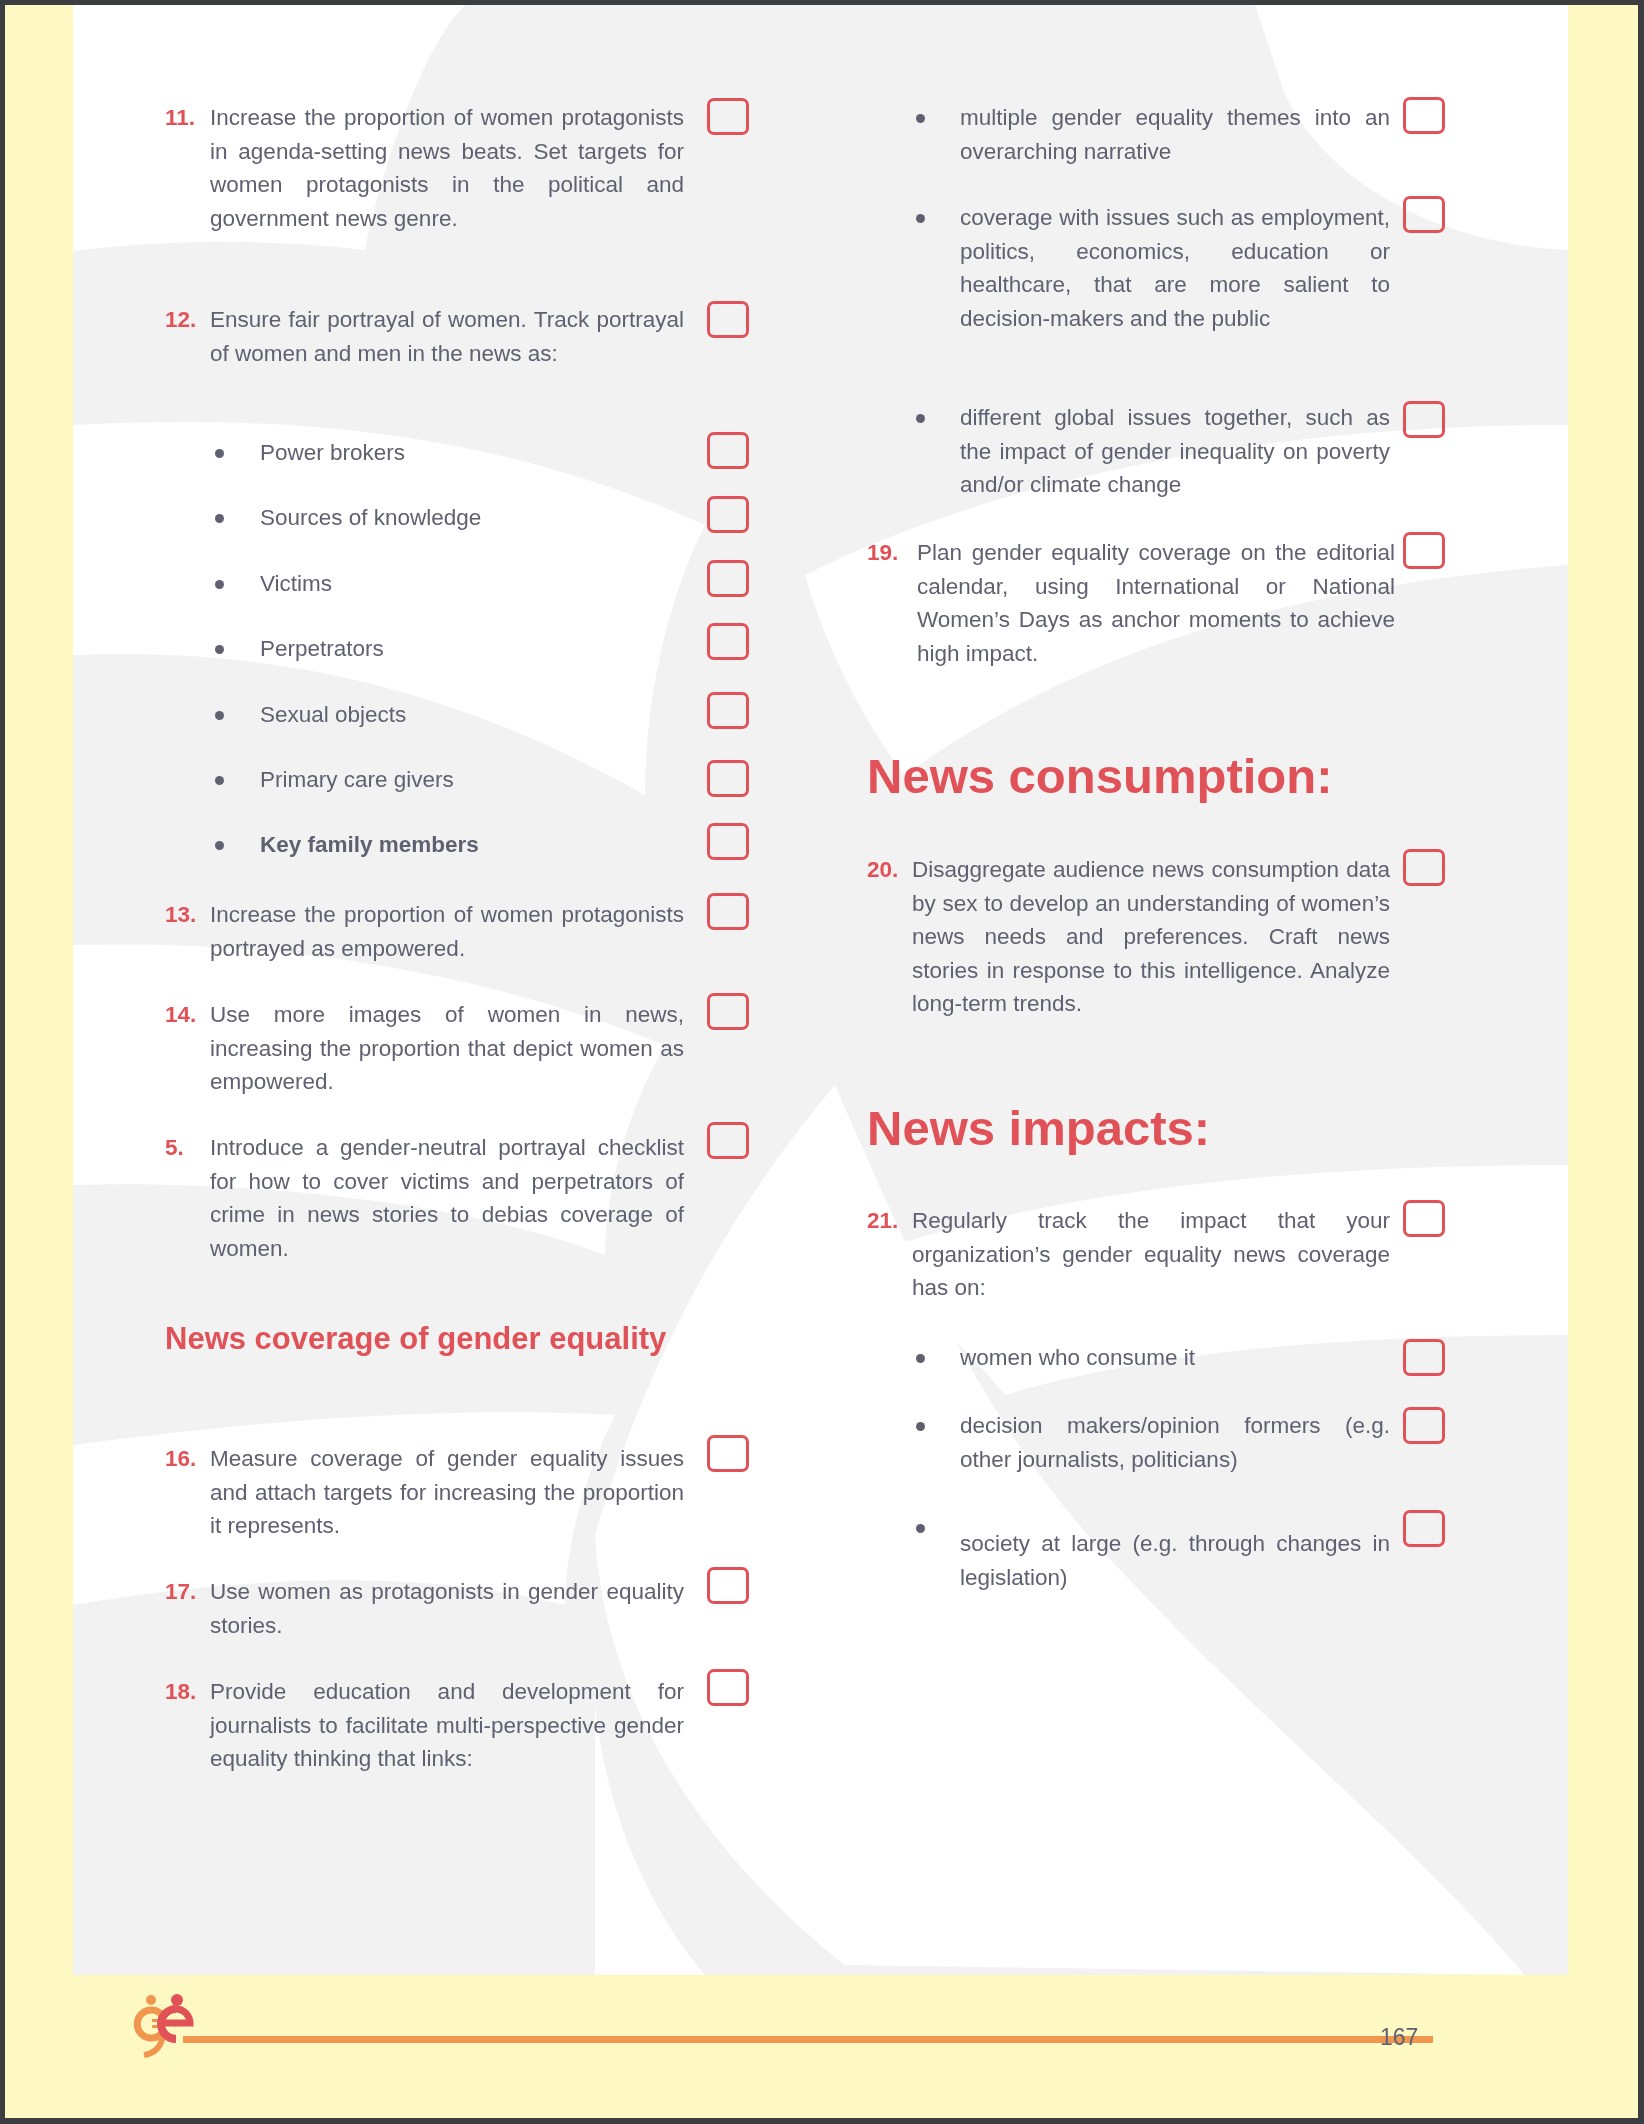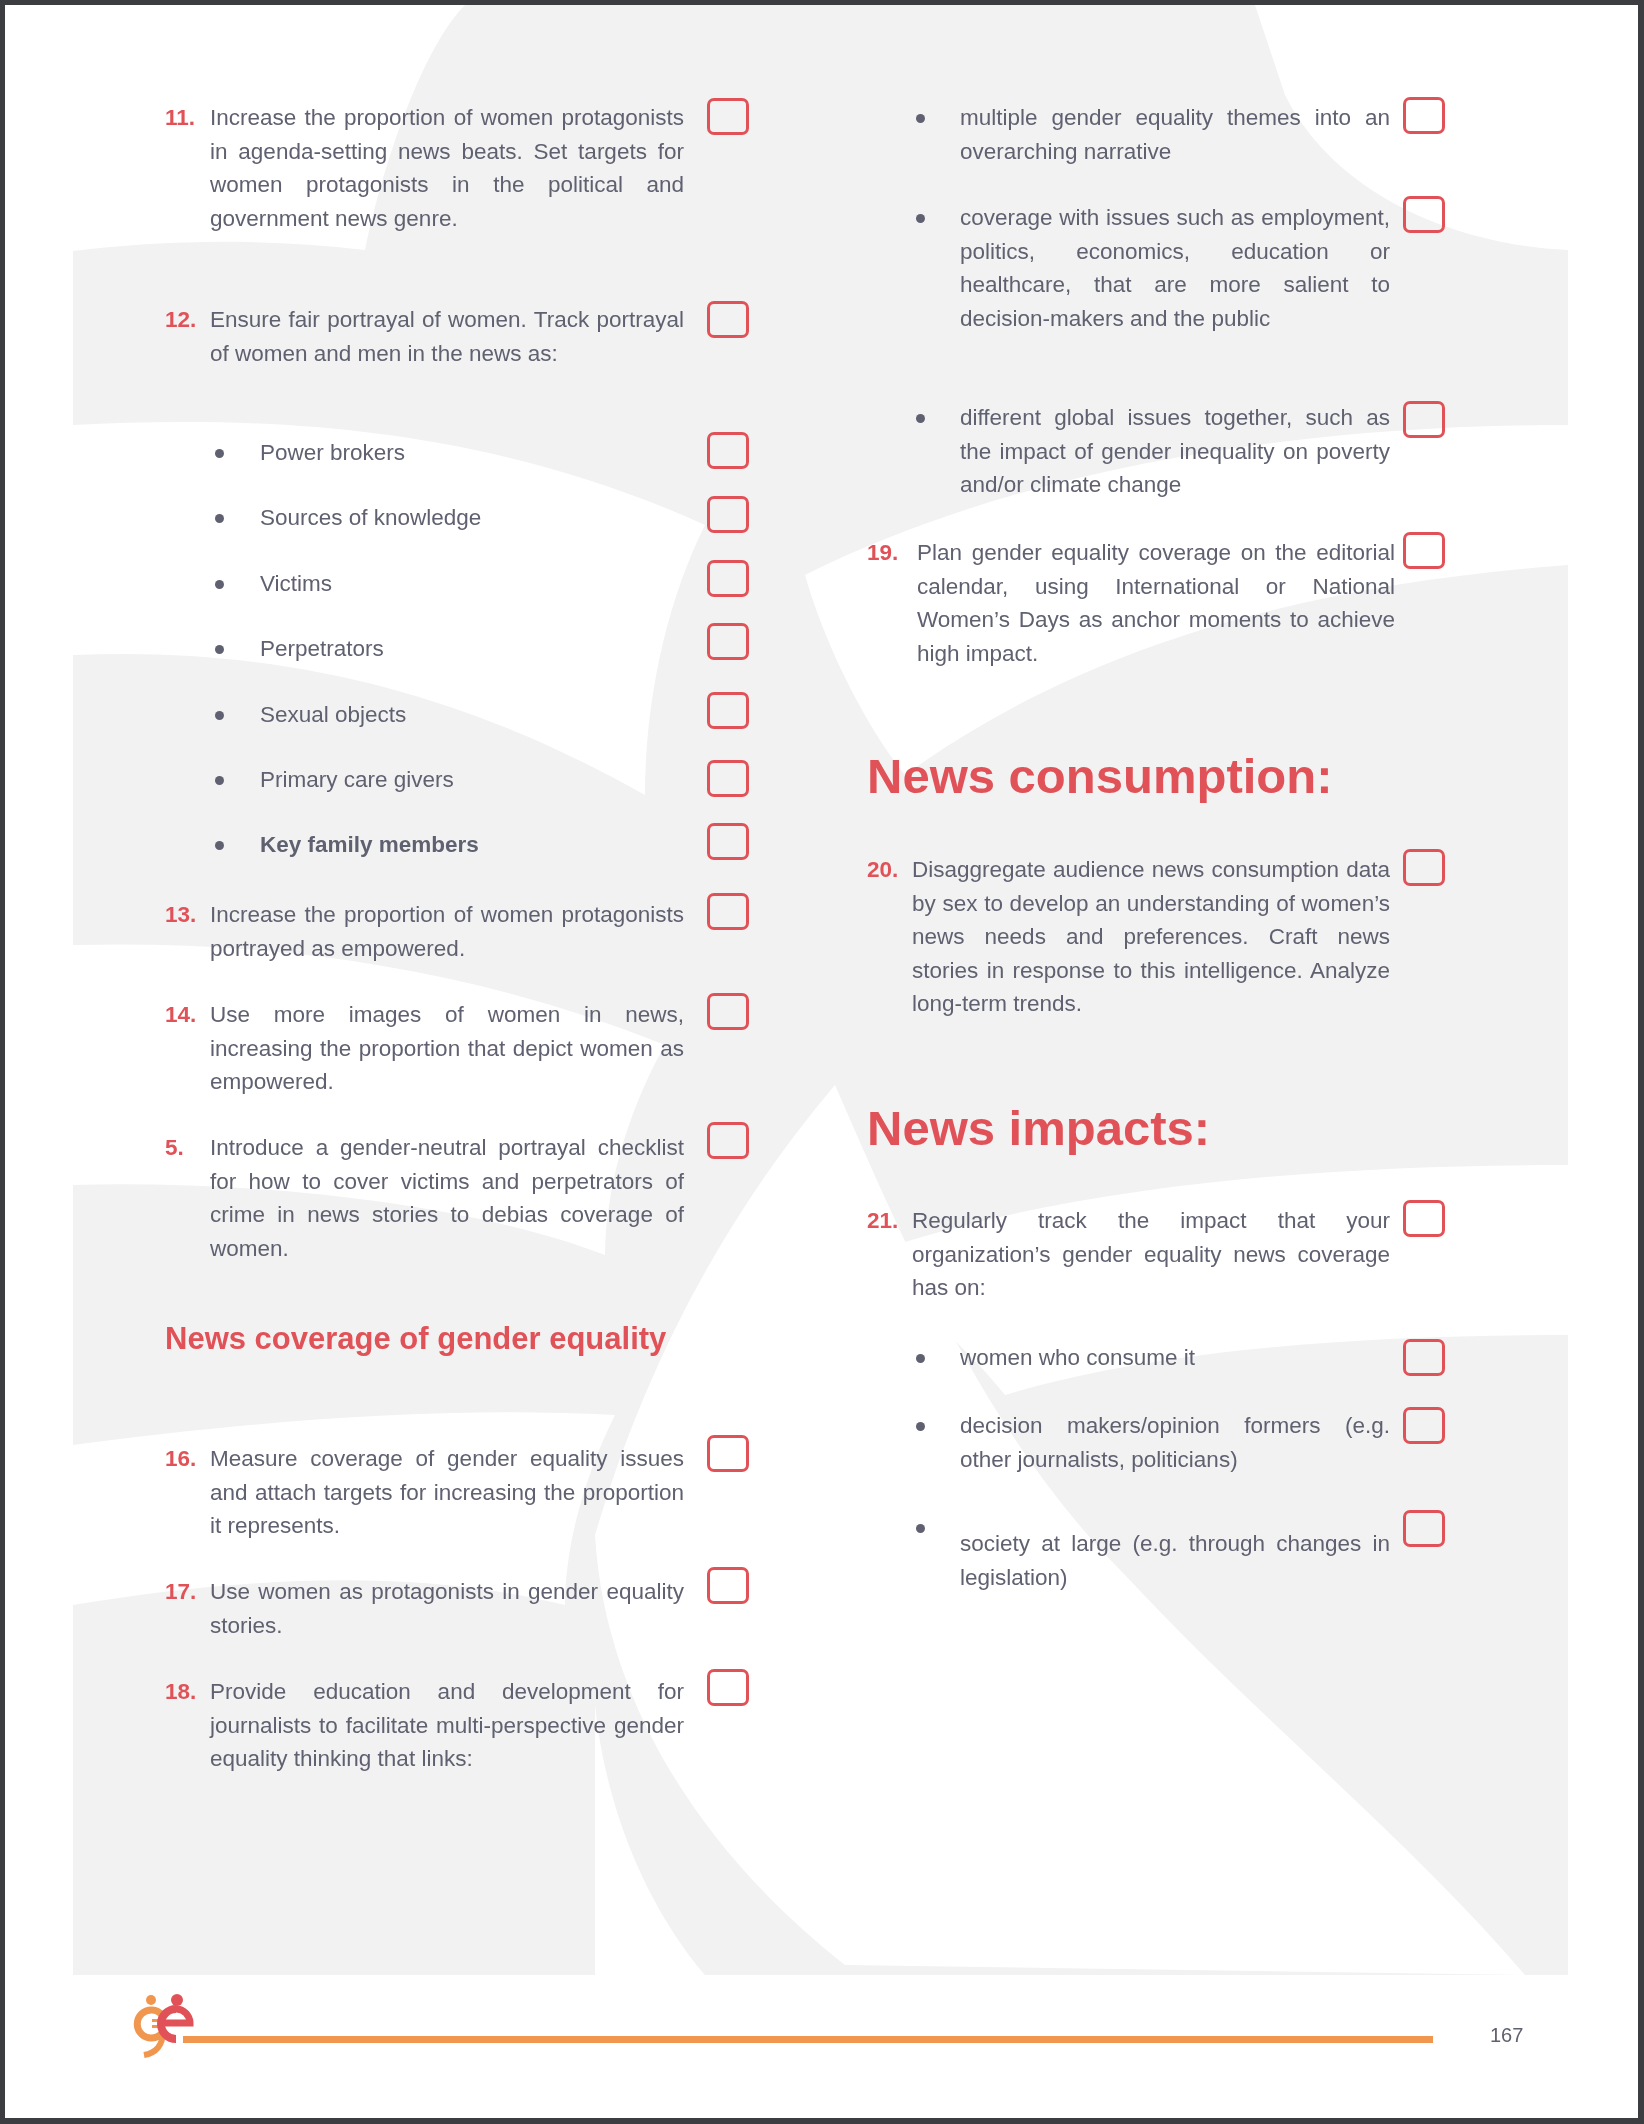--- a/index.html
+++ b/index.html
@@ -6,21 +6,21 @@
   body {
     width: 1644px; height: 2124px;
     background: #3c3d40;
     position: relative;
     overflow: hidden;
     font-family: "Liberation Sans", "DejaVu Sans", sans-serif;
   }
   .page {
     position: absolute; left: 5px; top: 5px;
     width: 1633px; height: 2113px;
-    background: #ffffff;
+    background: #fef9c3;
     overflow: hidden;
   }
   
   .bg { position: absolute; left: 0; top: 0; width: 1633px; height: 2113px; }
 
   .item {
     position: absolute;
     color: #5f6170;
     font-size: 22.5px;
     line-height: 33.5px;
@@ -58,22 +58,22 @@
     position: absolute;
     color: #e05257; font-weight: bold;
     font-size: 31px; line-height: 40px;
     white-space: nowrap;
   }
   .footer-line {
     position: absolute; left: 178px; top: 2031px;
     width: 1250px; height: 7px; background: #f0964f;
   }
   .page-num {
-    position: absolute; left: 1485px; top: 2019px;
-    font-size: 20px; color: #5f6170;
+    position: absolute; left: 1375px; top: 2019px;
+    font-size: 23px; color: #5f6170;
   }
   .logo { position: absolute; left: 127px; top: 1986px; width: 80px; height: 70px; }
 </style>
 </head>
 <body>
 
 <div class="page">
 
   <svg class="bg" viewBox="0 0 1633 2113" xmlns="http://www.w3.org/2000/svg">
     <rect x="68" y="0" width="1495" height="1970" fill="#f2f2f2"></rect>

